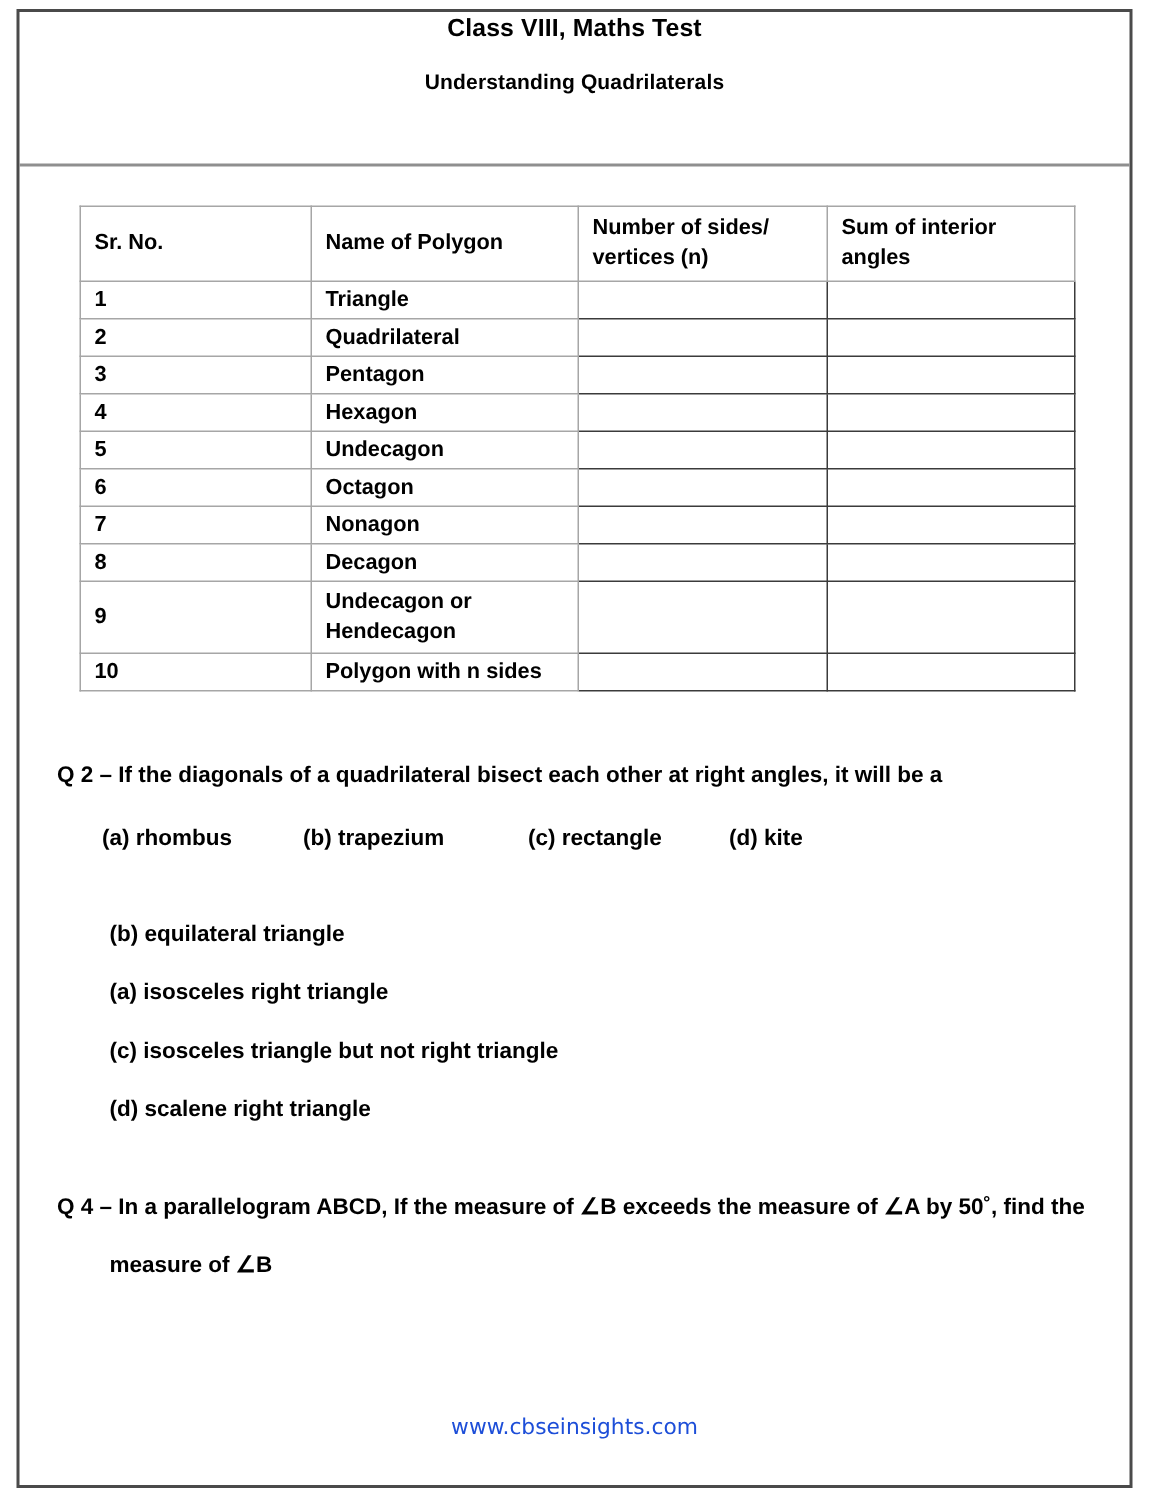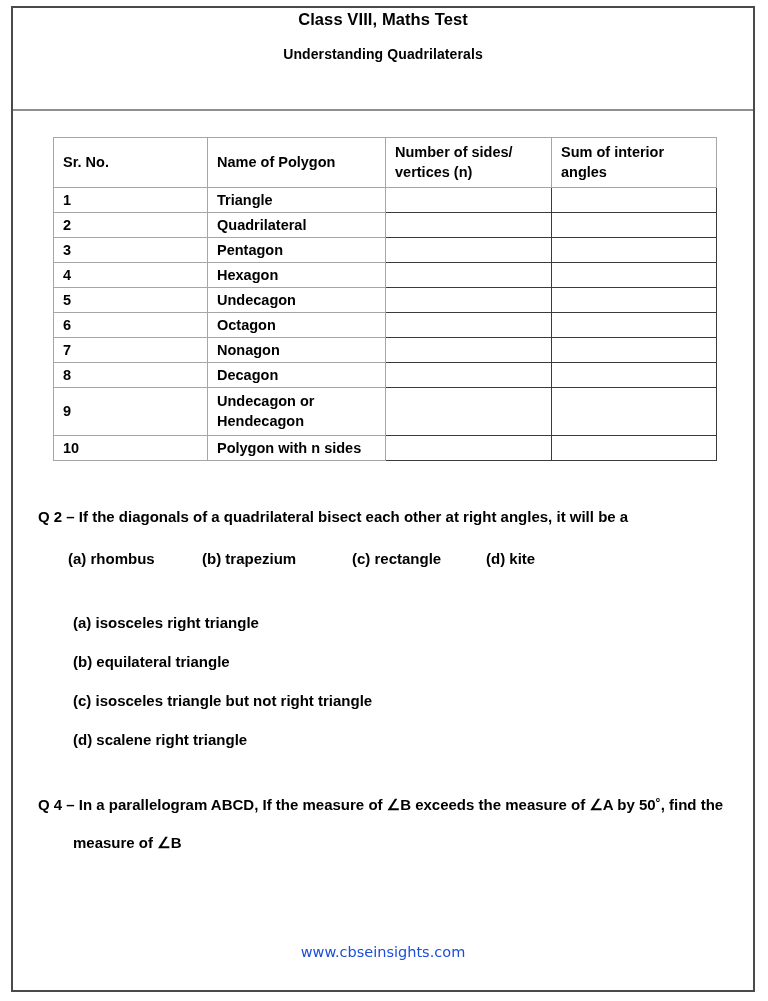--- a/index.html
+++ b/index.html
@@ -268,22 +268,22 @@
       <div class="opts-inline">
         <span class="opt">(a) rhombus</span>
         <span class="opt">(b) trapezium</span>
         <span class="opt">(c) rectangle</span>
         <span class="opt">(d) kite</span>
       </div>
     </div>
 
     <div class="qblock q3-block">
       <div class="opts-stack">
+        <div class="opt">(b) equilateral triangle</div>
         <div class="opt">(a) isosceles right triangle</div>
-        <div class="opt">(b) equilateral triangle</div>
         <div class="opt">(c) isosceles triangle but not right triangle</div>
         <div class="opt">(d) scalene right triangle</div>
       </div>
     </div>
 
     <div class="qblock q4-block">
       <div class="qtext q4text">Q 4 – In a parallelogram ABCD, If the measure of ∠B exceeds the measure of ∠A by 50˚, find the</div>
       <div class="q4-cont">measure of ∠B</div>
     </div>
 

